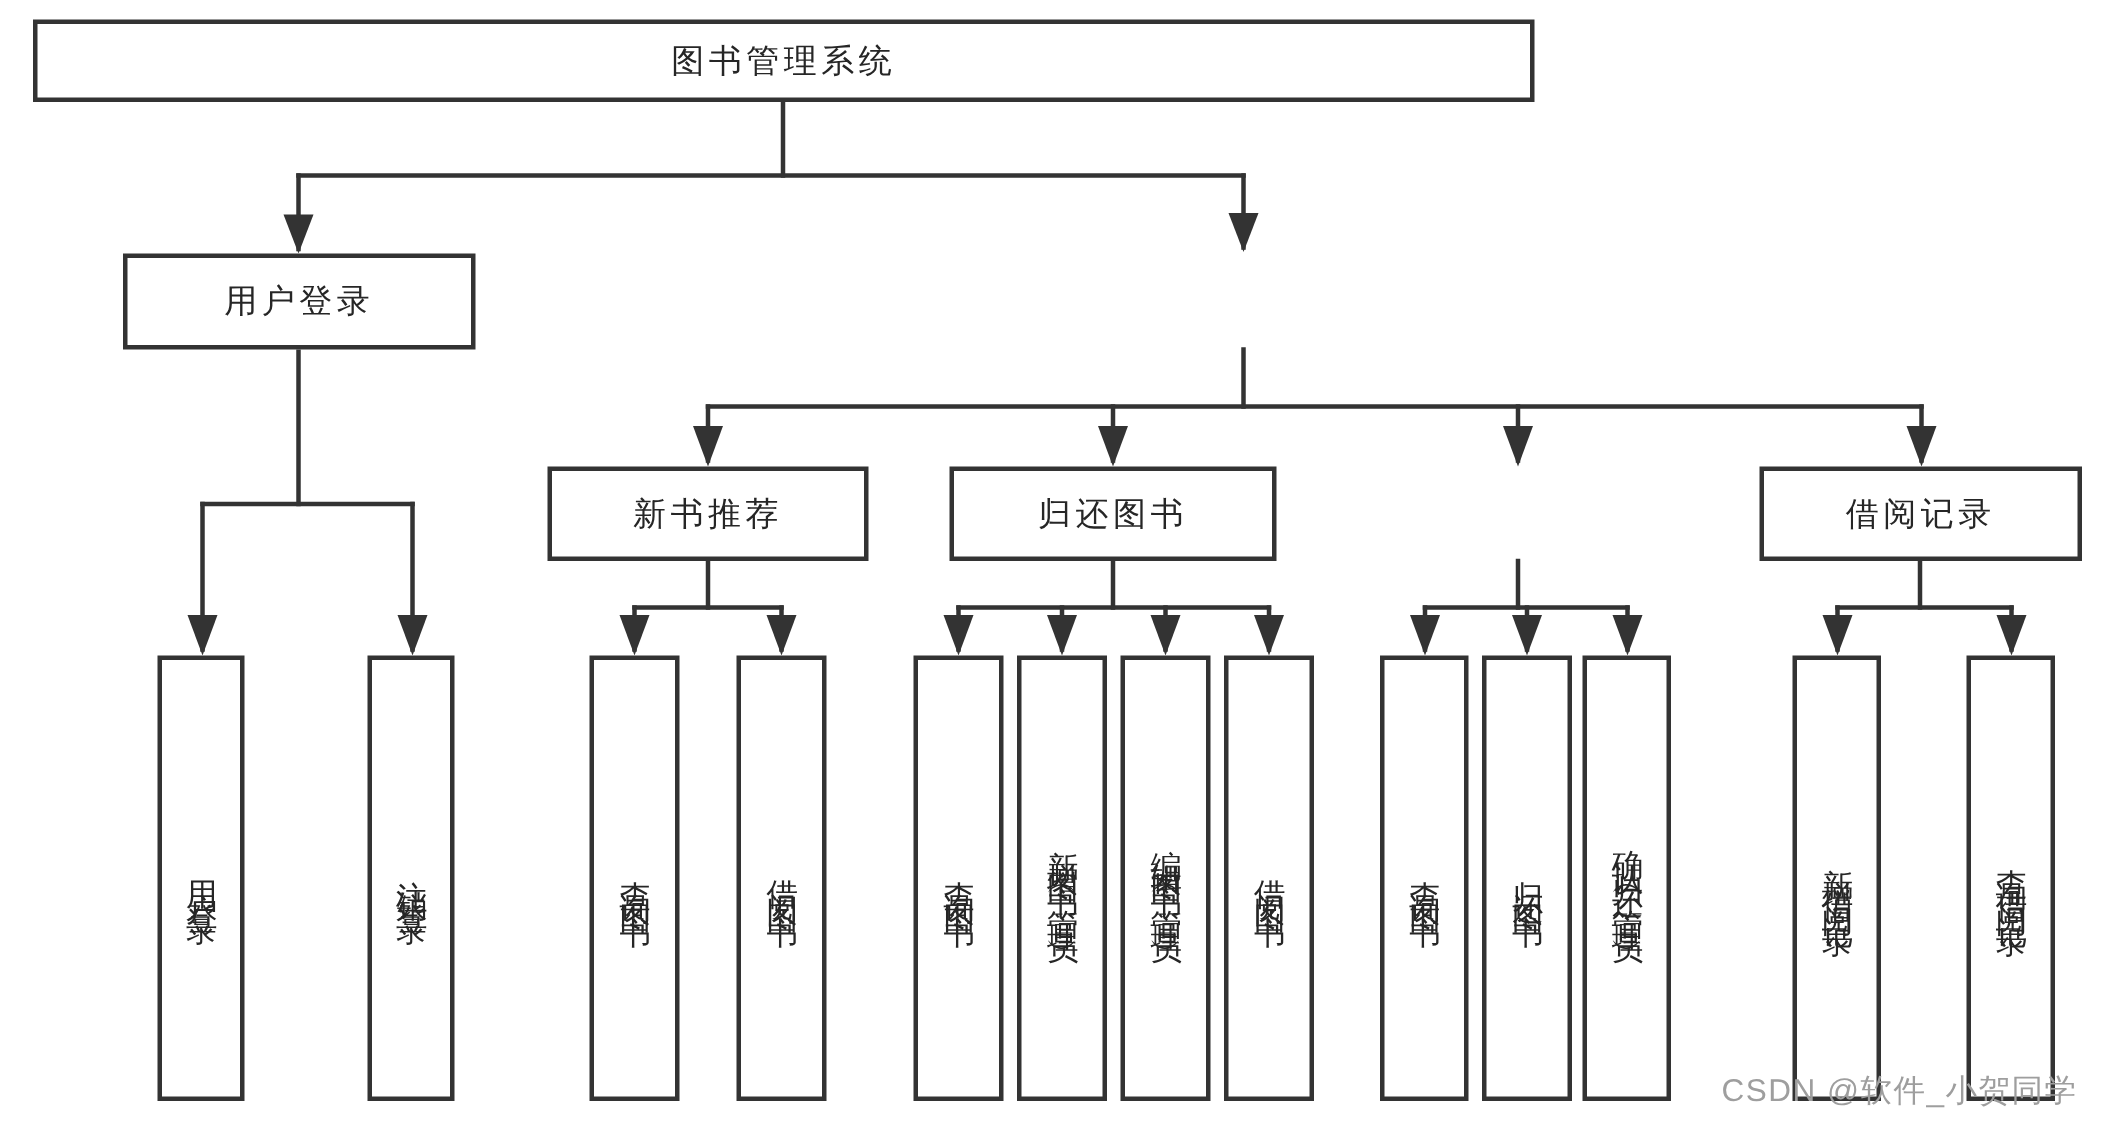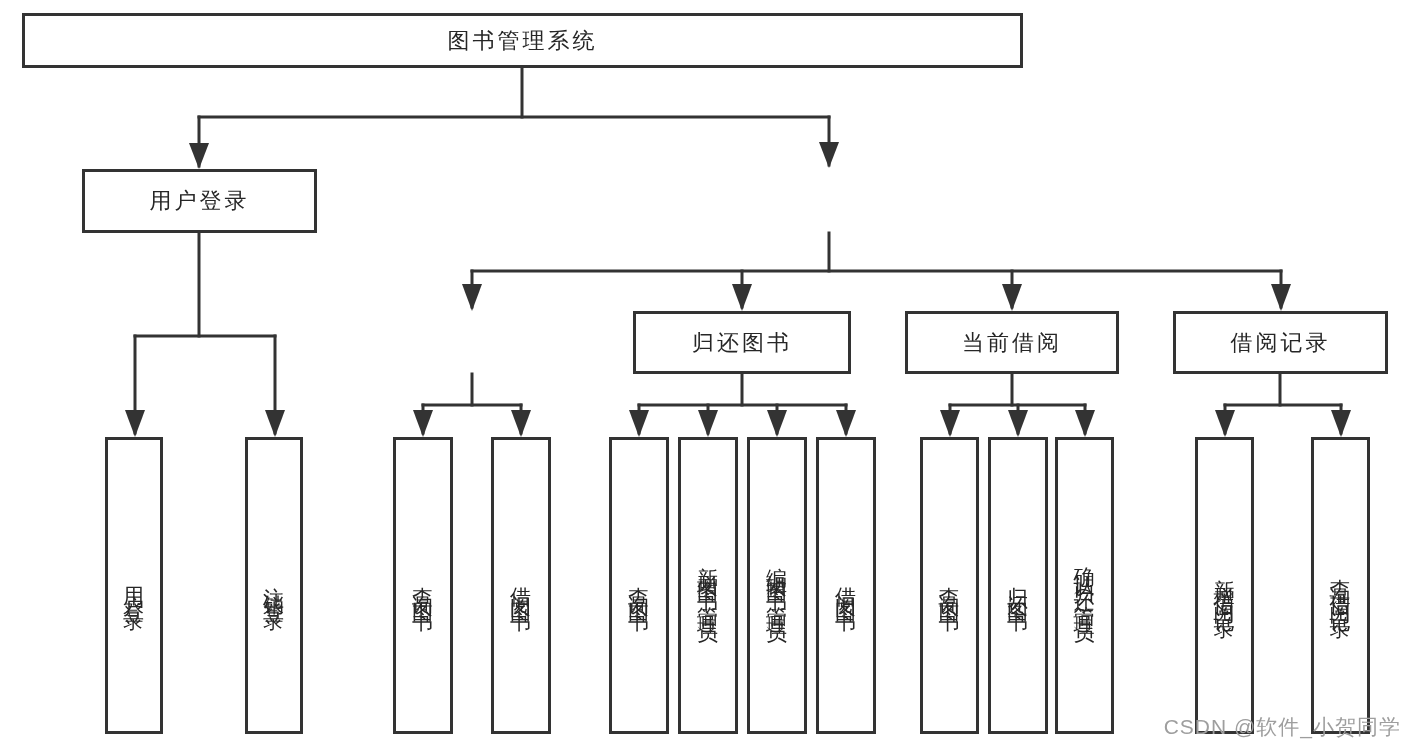--- a/index.html
+++ b/index.html
@@ -37,21 +37,21 @@
   }
   .leaf .vtext{
     writing-mode:vertical-rl;
     text-orientation:mixed;
     font-size:21px;
     line-height:1;
     letter-spacing:8px;
   }
   .watermark{
     position:absolute;
-    right:4px;bottom:6px;
+    right:20px;bottom:6px;
     font-size:21px;
     letter-spacing:1px;
     color:var(--watermark);
     white-space:nowrap;
   }
 </style>
 </head>
 <body>
 
 <div class="canvas">
@@ -126,25 +126,25 @@
   </svg>
 
   <div class="node" style="left:22px;top:13px;width:1001px;height:55px">
     <span>图书管理系统</span>
   </div>
 
   <div class="node" style="left:82px;top:169px;width:235px;height:64px">
     <span>用户登录</span>
   </div>
 
+  <div class="node" style="left:365px;top:311px;width:214px;height:63px">
+    <span>新书推荐</span>
+  </div>
   <div class="node" style="left:633px;top:311px;width:218px;height:63px">
     <span>归还图书</span>
-  </div>
-  <div class="node" style="left:905px;top:311px;width:214px;height:63px">
-    <span>当前借阅</span>
   </div>
   <div class="node" style="left:1173px;top:311px;width:215px;height:63px">
     <span>借阅记录</span>
   </div>
 
   <div class="node leaf" style="left:105px;top:437px;width:58px;height:297px">
     <span class="vtext">用户登录</span>
   </div>
   <div class="node leaf" style="left:245px;top:437px;width:58px;height:297px">
     <span class="vtext">注销登录</span>

